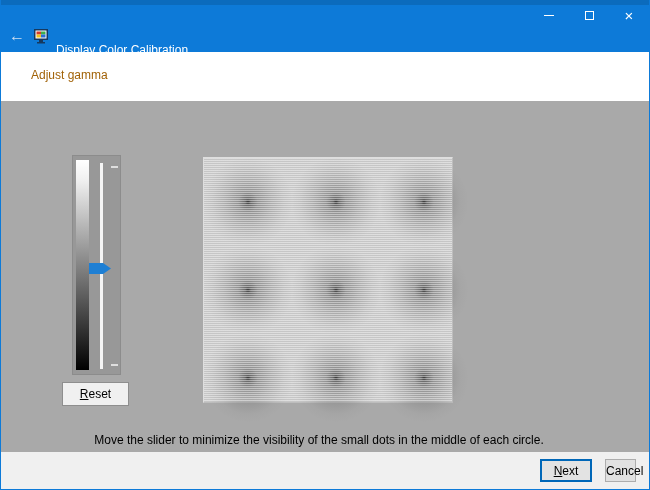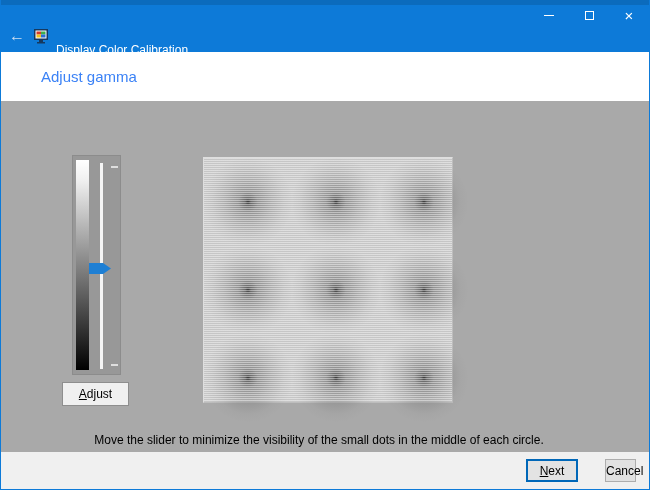--- a/index.html
+++ b/index.html
@@ -19,21 +19,21 @@
   .glyph-min { width:10px; height:1px; background:#ffffff; }
   .glyph-max { width:9px; height:9px; border:1px solid #ffffff; }
   .glyph-close { color:#ffffff; font-size:15px; line-height:1; font-weight:400; }
   .back-button { position:absolute; left:4px; top:26px; width:24px; height:20px; background:transparent; border:none;
     color:#cfdff1; font-size:16px; line-height:18px; text-align:center; cursor:pointer; }
   .app-icon { position:absolute; left:32px; top:28px; width:16px; height:16px; }
   .title-text { position:absolute; left:55px; top:31px; color:#ffffff; font-size:12px;margin-top:12px; }
 
   
   .heading-band { height:49px; background:#ffffff; }
-  .page-heading { padding:16px 0 0 40px; font-size:15px; color:#3b82f6; }
+  .page-heading { padding:16px 0 0 30px; font-size:12px; color:#a16207; }
 
   
   .main { position:relative; height:351px; background:#a9a9a9; }
 
   .slider-panel { position:absolute; left:71px; top:54px; width:49px; height:220px;
     background:#989898; border:1px solid #8c8c8c; }
   .gradient-bar { position:absolute; left:3px; top:4px; width:13px; height:210px;
     background:linear-gradient(to bottom, #ffffff 0%, #efefef 10%, #000000 100%); }
   .slider-track { position:absolute; left:27px; top:7px; width:3px; height:206px; background:#f5f5f5; }
   .tick { position:absolute; left:38px; width:7px; height:2px; background:#dedede; }
@@ -60,21 +60,21 @@
       rgba(15,15,15,0.80) 0px, rgba(30,30,30,0.55) 3px,
       rgba(60,60,60,0.38) 16%, rgba(100,100,100,0.26) 38%,
       rgba(140,140,140,0.12) 58%, rgba(160,160,160,0) 72%); }
   .test-image::after { content:""; position:absolute; inset:0; pointer-events:none;
     background:repeating-linear-gradient(to bottom, rgba(228,228,228,0.50) 0 1px, rgba(0,0,0,0) 1px 2px); }
 
   .instruction { position:absolute; left:0; right:12px; top:332px; text-align:center; font-size:12px; color:#000000; }
 
   
   .footer { height:37px; background:#f0f0f0; display:flex; justify-content:flex-end; align-items:center;
-    padding-right:13px; gap:27px; }
+    padding-right:13px; gap:13px; }
   .footer button { height:23px; font-size:12px; color:#000; cursor:pointer; font-family:"Liberation Sans", sans-serif; }
   .next-button { width:52px; background:#e3e3e3; border:2px solid #0067b8; }
   .next-button span { display:block; text-align:center; }
   .next-button span::first-letter { text-decoration:underline; }
   .cancel-button { width:31px; background:#e1e1e1; border:1px solid #adadad; }
 </style>
 </head>
 <body>
 
 <div class="window">
@@ -115,21 +115,21 @@
 
     <div class="slider-panel">
       <div class="gradient-bar"></div>
       <div class="slider-track"></div>
       <div class="tick tick-top"></div>
       <div class="tick tick-bottom"></div>
       <div class="slider-thumb" id="gamma-thumb" style="top: 107px;"></div>
     </div>
 
     <button class="reset-button">
-      <span>Adjust</span>
+      <span>Reset</span>
     </button>
 
     <div class="test-image">
       <div class="cell">
           <div class="blob"></div>
         </div>
       <div class="cell">
           <div class="blob"></div>
         </div>
       <div class="cell">

